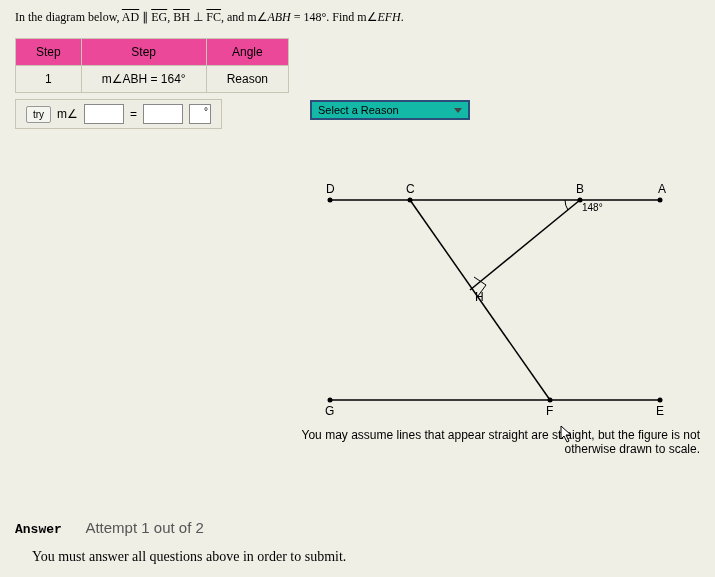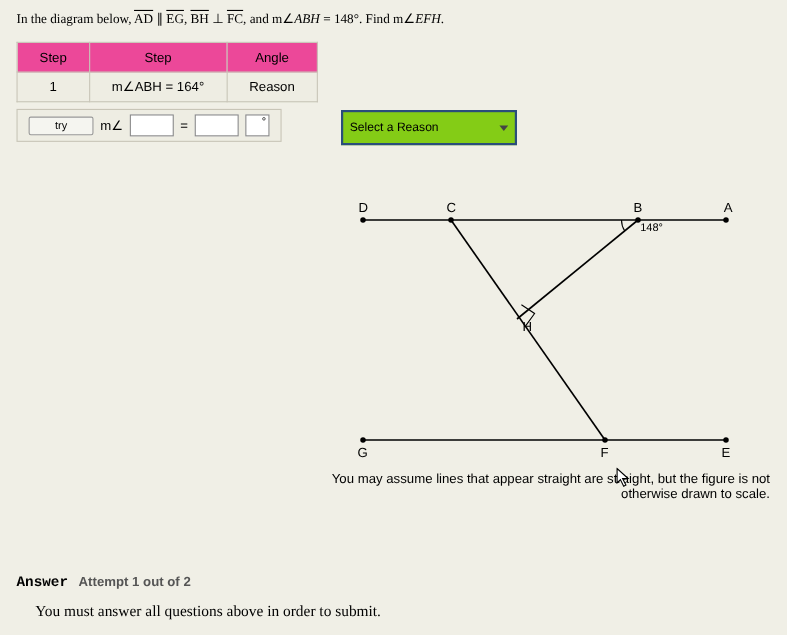--- a/index.html
+++ b/index.html
@@ -11,32 +11,32 @@
       padding: 8px 15px;
       position: relative;
       overflow: hidden;
     }
     .problem-text { font-size: 12px; line-height: 1.5; margin-bottom: 12px; }
     .overline { text-decoration: overline; }
     .steps-table { border-collapse: collapse; margin-bottom: 6px; font-size: 12px; }
     .steps-table th { background: #ec4899; border: 1px solid #c8c5b7; padding: 6px 20px; font-weight: normal; font-family: Arial, sans-serif; }
     .steps-table td { background: #eeede3; border: 1px solid #c8c5b7; padding: 6px 20px; text-align: center; font-family: Arial, sans-serif; }
     .try-row { display: flex; align-items: center; gap: 6px; background: #eeede3; border: 1px solid #c8c5b7; padding: 4px 10px; width: fit-content; font-family: Arial, sans-serif; font-size: 12px; }
-    .try-btn { border: 1px solid #999; background: #f5f5f0; padding: 2px 23px; font-size: 10px; cursor: pointer; border-radius: 2px; }
+    .try-btn { border: 1px solid #999; background: #f5f5f0; padding: 2px 6px; font-size: 10px; cursor: pointer; border-radius: 2px; }
     .small-input { width: 40px; height: 20px; border: 1px solid #888; background: #fff; font-size: 11px; text-align: center; }
     .deg-box { width: 22px; height: 20px; border: 1px solid #888; background: #fff; font-size: 10px; display: inline-flex; align-items: flex-start; justify-content: flex-end; padding: 1px 2px; }
-    .reason-select { position: absolute; left: 310px; top: 100px; width: 160px; height: 32px; border: 2px solid #2a4d7a; background: #84cc16; font-size: 11px; font-family: Arial, sans-serif; padding: 0 6px; display: flex; align-items: center; justify-content: space-between; cursor: pointer; }
+    .reason-select { position: absolute; left: 310px; top: 100px; width: 160px; height: 20px; border: 2px solid #2a4d7a; background: #14b8a6; font-size: 11px; font-family: Arial, sans-serif; padding: 0 6px; display: flex; align-items: center; justify-content: space-between; cursor: pointer; }
     .chevron { width: 0; height: 0; border-left: 4px solid transparent; border-right: 4px solid transparent; border-top: 5px solid #444; }
     .diagram { position: absolute; left: 260px; top: 160px; width: 440px; height: 270px; }
     .point-label { position: absolute; font-size: 12px; font-family: Arial, sans-serif; }
     .angle-label { position: absolute; font-size: 10px; font-family: Arial, sans-serif; text-align: right; }
     .figure-note { position: absolute; left: 260px; top: 428px; font-size: 12px; font-family: Arial, sans-serif; width: 440px; text-align: right; }
     .answer-section { position: absolute; bottom: 40px; left: 15px; font-size: 13px; font-family: Arial, sans-serif; }
     .answer-label { font-weight: bold; font-family: Liberation Mono, monospace; }
-    .attempt { font-size: 12px; color: #555; margin-left: 6px; font-weight: bold; }
+    .attempt { font-size: 15px; color: #555; margin-left: 20px; }
     .submit-warn { position: absolute; bottom: 12px; left: 32px; font-size: 14px; }
     .cursor { position: absolute; left: 560px; top: 425px; font-size: 14px; pointer-events: none; }
   </style>
 </head>
 <body>
 
 <div class="problem-text">
   <span>In the diagram below,  </span><span class="overline">AD</span><span> ∥ </span><span class="overline">EG</span><span>,  </span><span class="overline">BH</span><span> ⊥ </span><span class="overline">FC</span><span>, and m∠</span><i>ABH</i><span> = 148°. Find m∠</span><i>EFH</i><span>.</span>
 </div>
 

